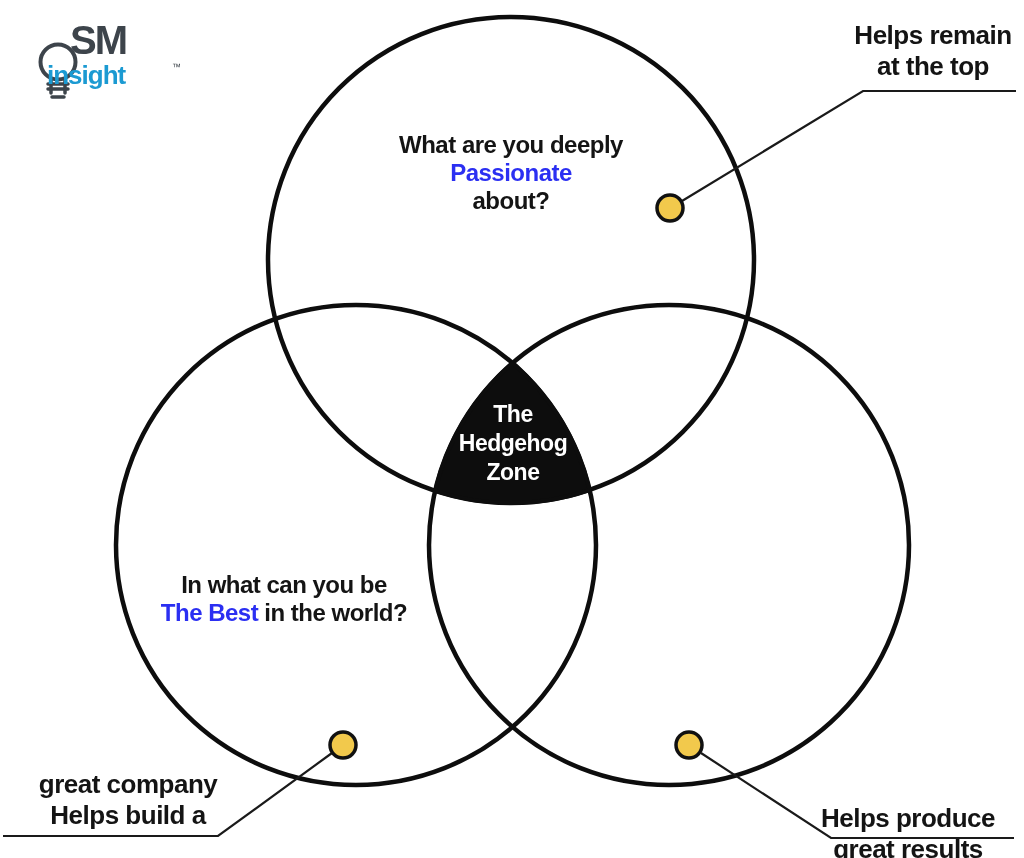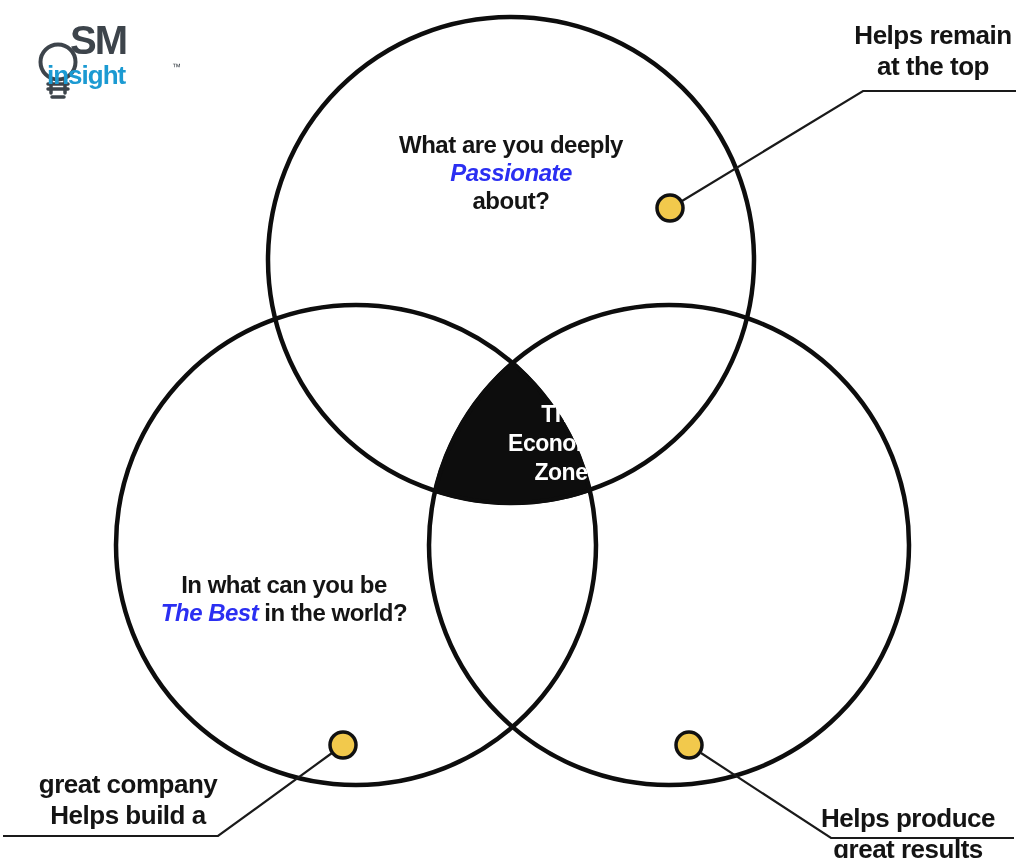--- a/index.html
+++ b/index.html
@@ -8,35 +8,35 @@
     font-family:"Liberation Sans","DejaVu Sans",sans-serif;
   }
   svg.canvas{position:absolute;left:0;top:0;width:1024px;height:858px;}
   .ring{fill:none;stroke:var(--ink-black,#0d0d0d);stroke-width:4.5px;}
   .zone{fill:var(--ink-black,#0d0d0d);stroke:var(--ink-black,#0d0d0d);stroke-width:4px;stroke-linejoin:round;}
   .callout-line{fill:none;stroke:#1a1a1a;stroke-width:2.2px;stroke-linejoin:miter;}
   .dot{fill:var(--dot-yellow,#f2c94c);stroke:#111;stroke-width:3.5px;}
 
   .txt{position:absolute;transform:translateX(-50%);text-align:center;white-space:nowrap;color:#141414;font-weight:700;}
   .q{font-size:24px;line-height:28px;letter-spacing:-0.5px;}
-  .hl{color:var(--highlight-blue,#2b2ff2);font-style:italic;}
+  .hl{color:var(--highlight-blue,#2b2ff2);}
   .zone-label{font-size:23px;line-height:29px;color:var(--zone-text,#ffffff);letter-spacing:-0.5px;}
   .ann{font-size:26px;line-height:31px;letter-spacing:-0.5px;}
 
   .logo{position:absolute;left:34px;top:24px;width:160px;height:96px;}
   .bulb{position:absolute;left:1px;top:16px;width:48px;height:64px;}
   .bulb path,.bulb circle{stroke:var(--logo-gray,#3d444b);fill:none;stroke-linecap:round;}
   .logo-sm{position:absolute;left:36px;top:-6px;font-size:40px;font-weight:700;letter-spacing:-2px;color:var(--logo-gray,#3d444b);}
   .logo-insight{position:absolute;left:13px;top:36px;font-size:26px;font-weight:700;letter-spacing:-1px;color:var(--logo-blue,#1b9ad2);text-align:right;}
   .logo-tm{position:absolute;left:138px;top:38px;font-size:9px;color:var(--logo-gray,#3d444b);}
 
   .q-top{left:511px;top:131px;}
   .q-bl{left:284px;top:571px;}
   .q-br{left:751px;top:571px;}
-  .zone-pos{left:513px;top:400px;margin-left:48px;}
+  .zone-pos{left:513px;top:400px;}
   .ann-tr{left:933px;top:20px;}
   .ann-bl{left:128px;top:769px;}
   .ann-br{left:908px;top:766px;margin-top:37px;}
 </style>
 </head>
 <body>
 
 <div class="stage">
 
   <svg class="canvas" viewBox="0 0 1024 858">
@@ -69,21 +69,21 @@
   </div>
 
   <div class="txt q q-bl">
     <div>In what can you be</div>
     <div><span class="hl">The Best</span><span> in the world?</span></div>
   </div>
 
 
   <div class="txt zone-label zone-pos">
     <div>The</div>
-    <div>Economic</div>
+    <div>Hedgehog</div>
     <div>Zone</div>
   </div>
 
   <div class="txt ann ann-tr">
     <div>Helps remain</div>
     <div>at the top</div>
   </div>
 
   <div class="txt ann ann-bl">
     <div>great company</div>

